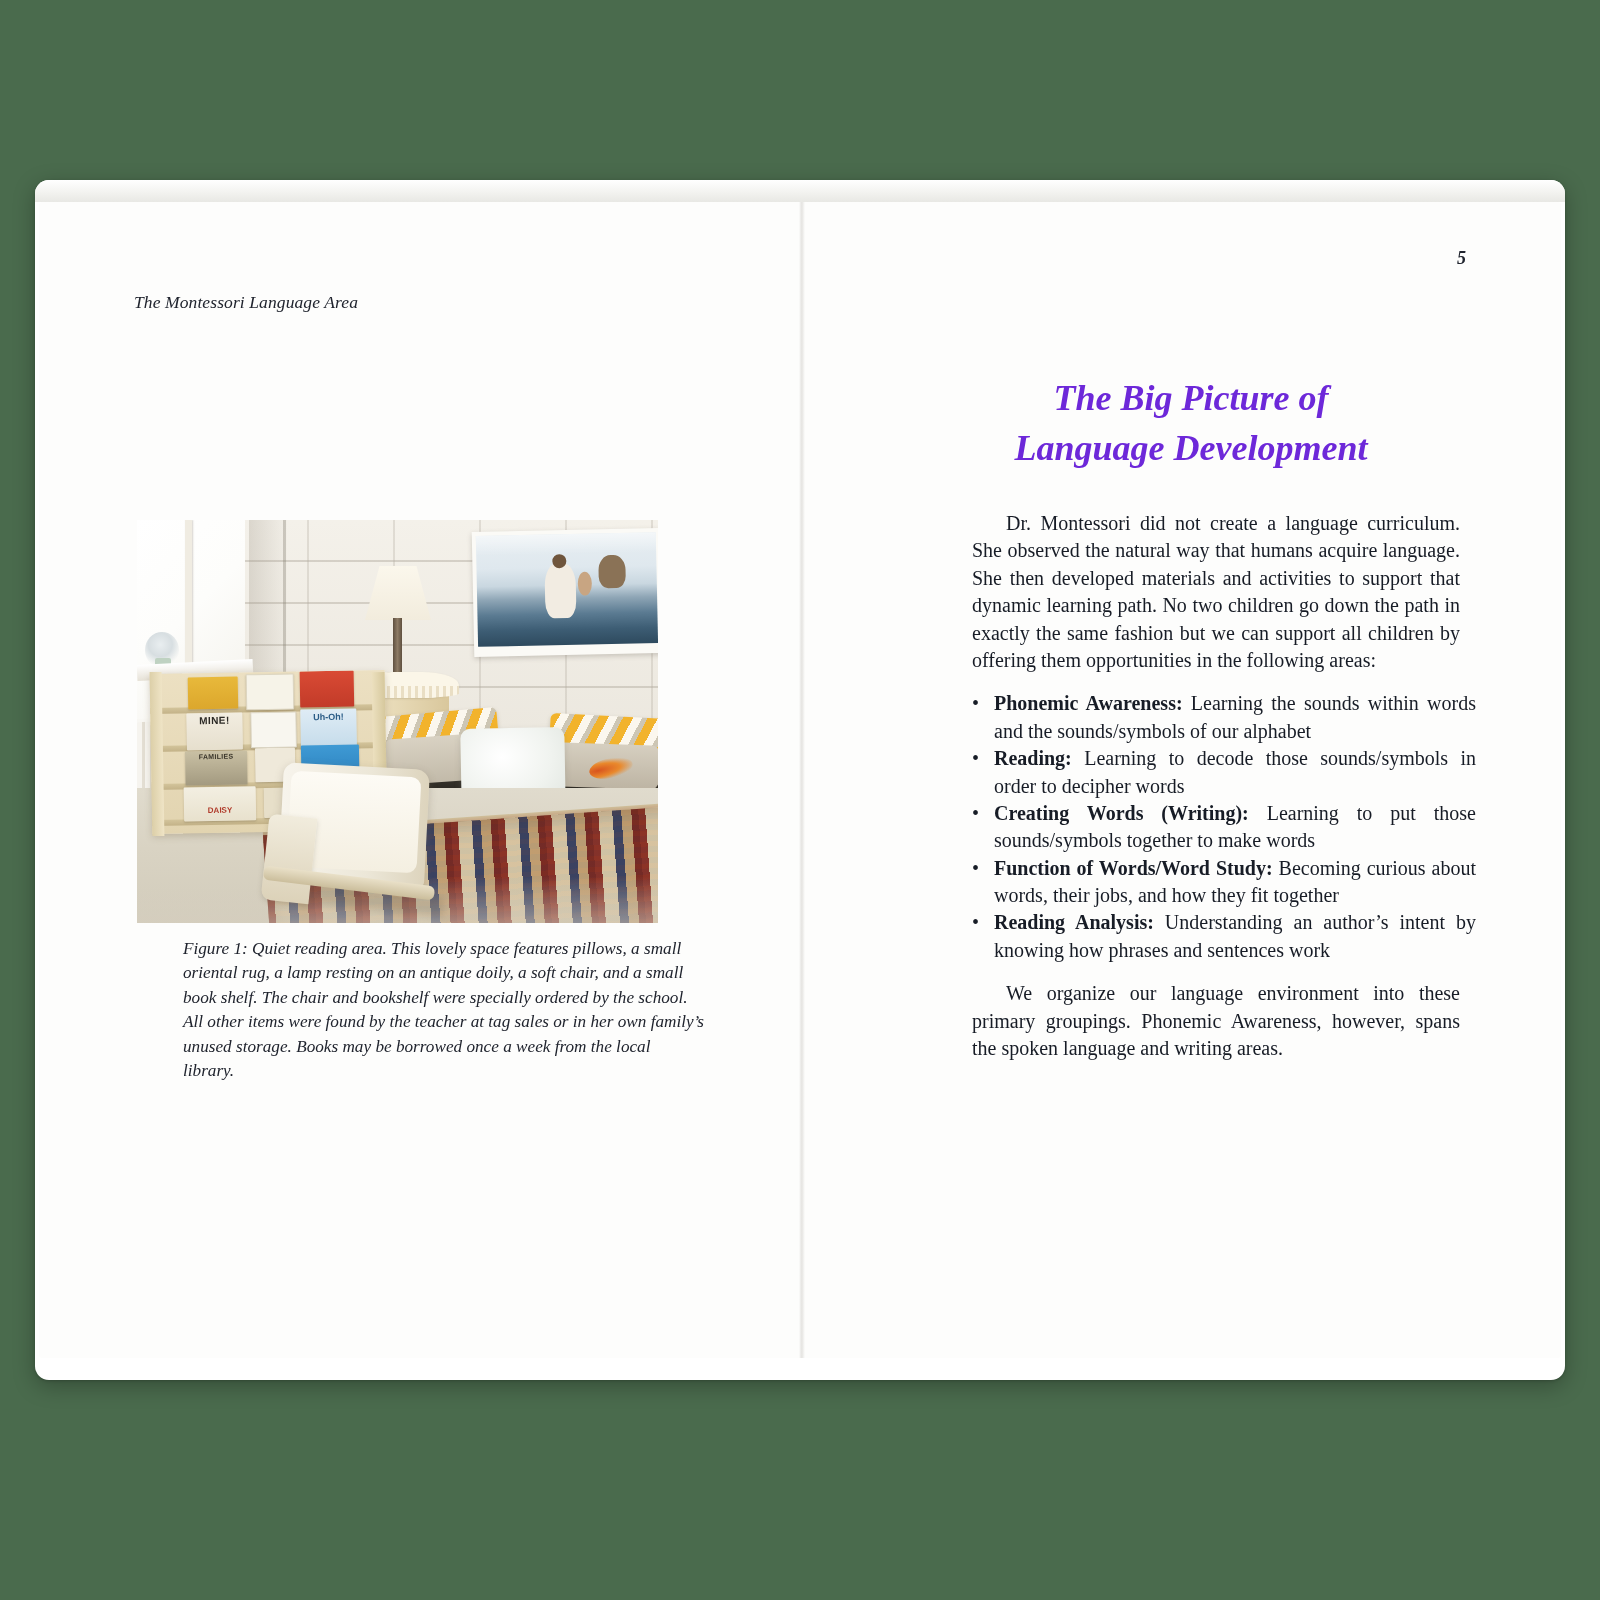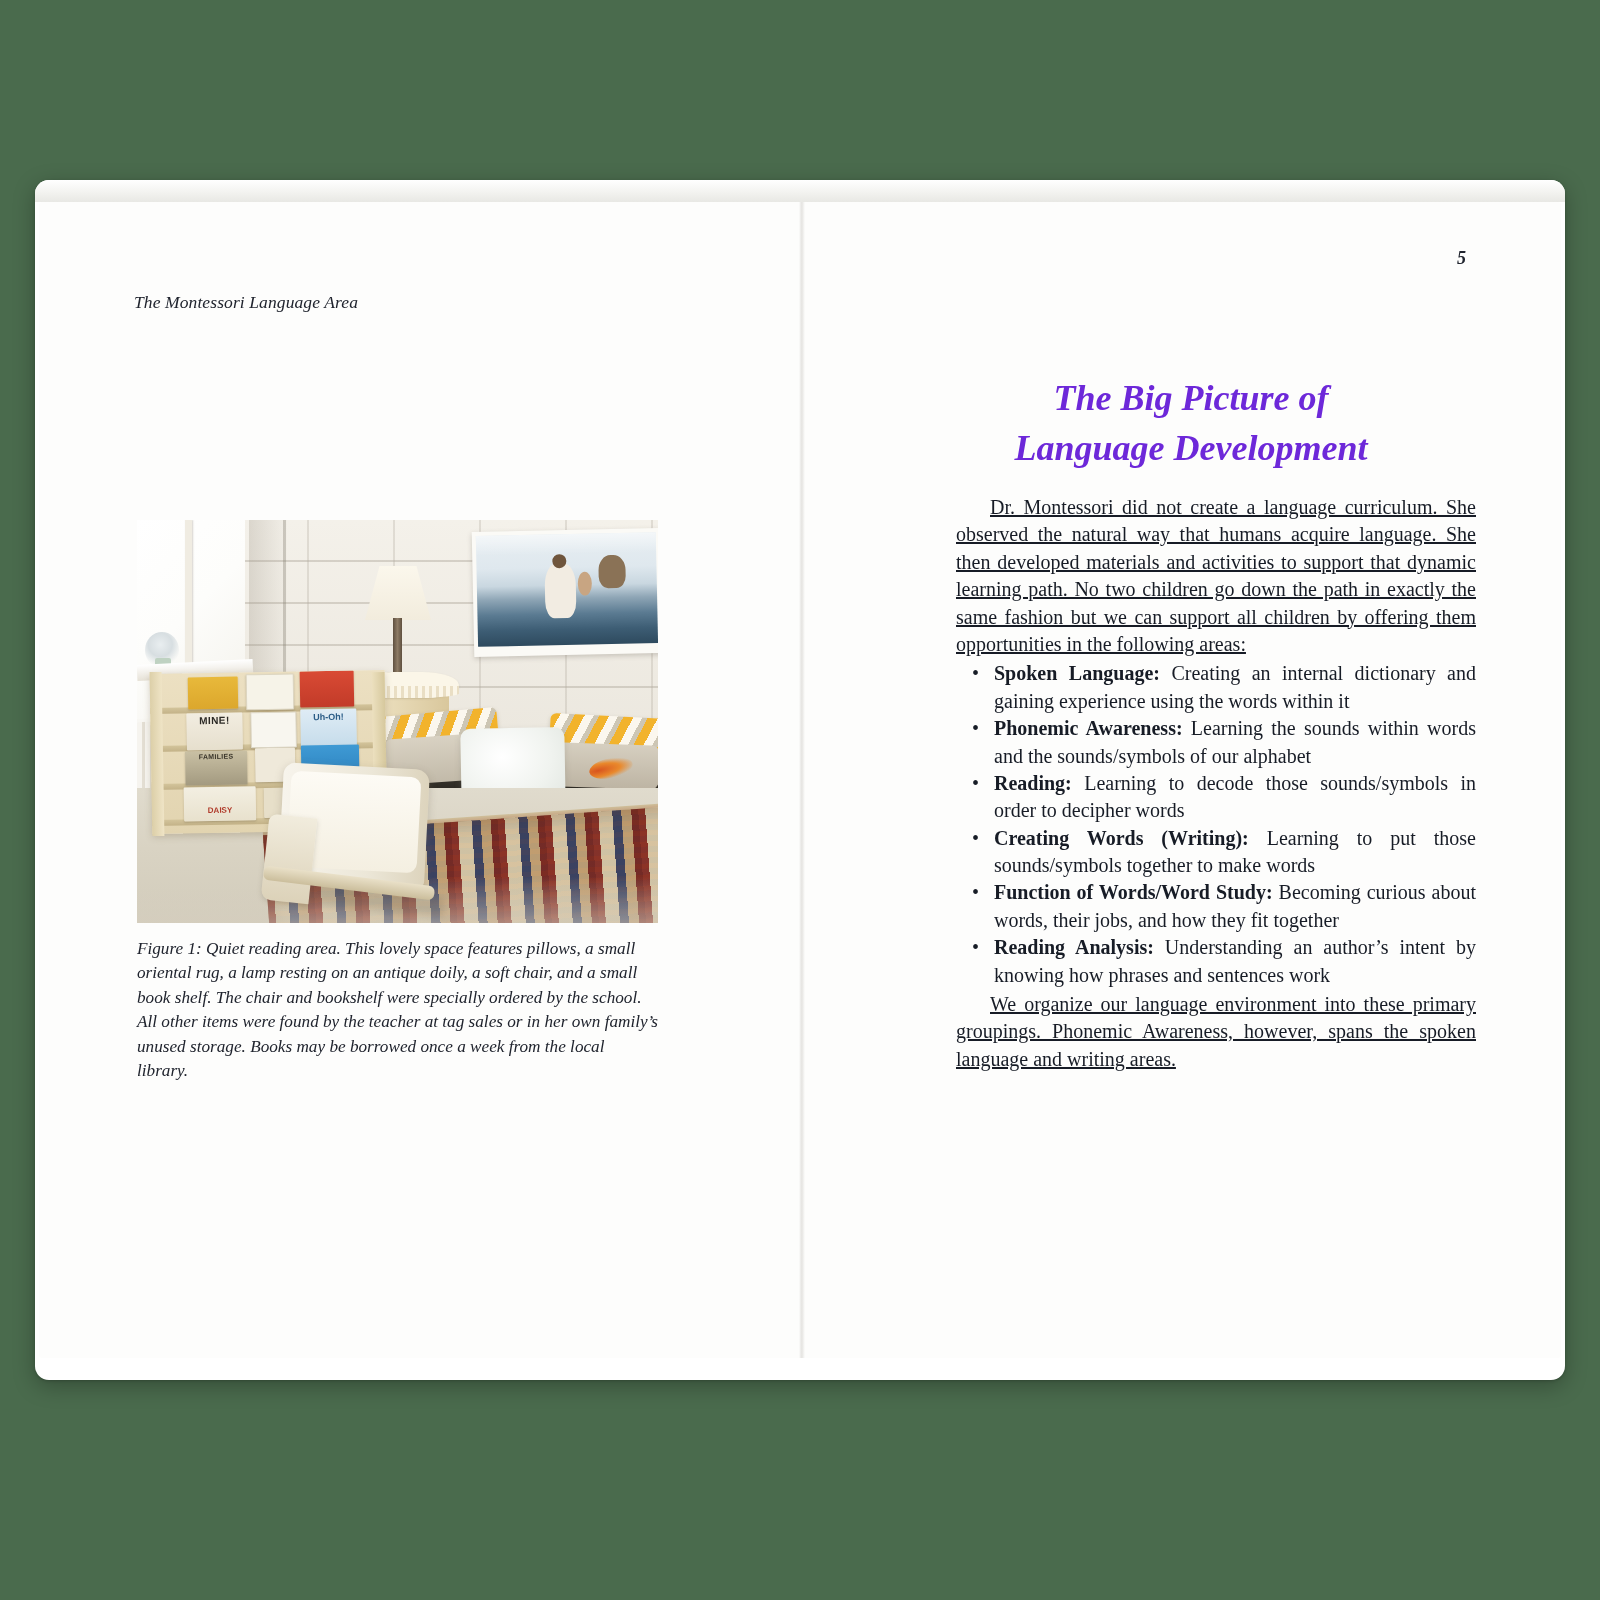--- a/index.html
+++ b/index.html
@@ -406,20 +406,21 @@
   }
 
   #figure-caption {
     width: 521px;
     margin-top: 14px;
     font-style: italic;
     font-size: 17.2px;
     line-height: 1.42;
     color: #20242e;
     text-align: left;
+    margin-left: 46px;
   }
 
   
   #chapter-title {
     position: absolute;
     left: 120px;
     width: 540px;
     top: 148px;
     text-align: center;
     font-style: italic;
@@ -434,23 +435,22 @@
     top: 292px;
     width: 520px;
     font-size: 20px;
     line-height: 1.37;
     color: #171c26;
     text-align: justify;
     -webkit-hyphens: auto;
     hyphens: auto;
   }
   #body-column p {
-    margin: 0;
+    margin: 16px;
     text-indent: 34px;
-    text-decoration: underline;
   }
   #bullet-list {
     list-style: none;
     margin: 2px 0 2px 0;
     padding: 0;
   }
   #bullet-list li {
     position: relative;
     padding-left: 38px;
     margin: 0 0 0 0;
@@ -581,21 +581,20 @@
       <h1 id="chapter-title">
         <span>The Big Picture of</span><br>
         <span>Language Development</span>
       </h1>
 
       <div id="body-column">
 
         <p>Dr. Montessori did not create a language curriculum. She observed the natural way that humans acquire language. She then developed materials and activities to support that dynamic learning path. No two children go down the path in exactly the same fashion but we can support all children by offering them opportunities in the following areas:</p>
 
         <ul id="bullet-list">
-          <li><span class="lead">Spoken Language:</span><span> Creating an internal dictionary and gaining experience using the words within it</span></li>
           <li><span class="lead">Phonemic Awareness:</span><span> Learning the sounds within words and the sounds/symbols of our alphabet</span></li>
           <li><span class="lead">Reading:</span><span> Learning to decode those sounds/symbols in order to decipher words</span></li>
           <li><span class="lead">Creating Words (Writing):</span><span> Learning to put those sounds/symbols together to make words</span></li>
           <li><span class="lead">Function of Words/Word Study:</span><span> Becoming curious about words, their jobs, and how they fit together</span></li>
           <li><span class="lead">Reading Analysis:</span><span> Understanding an author’s intent by knowing how phrases and sentences work</span></li>
         </ul>
 
         <p id="closing-para">We organize our language environment into these primary groupings. Phonemic Awareness, however, spans the spoken language and writing areas.</p>
       </div>
     </div>

